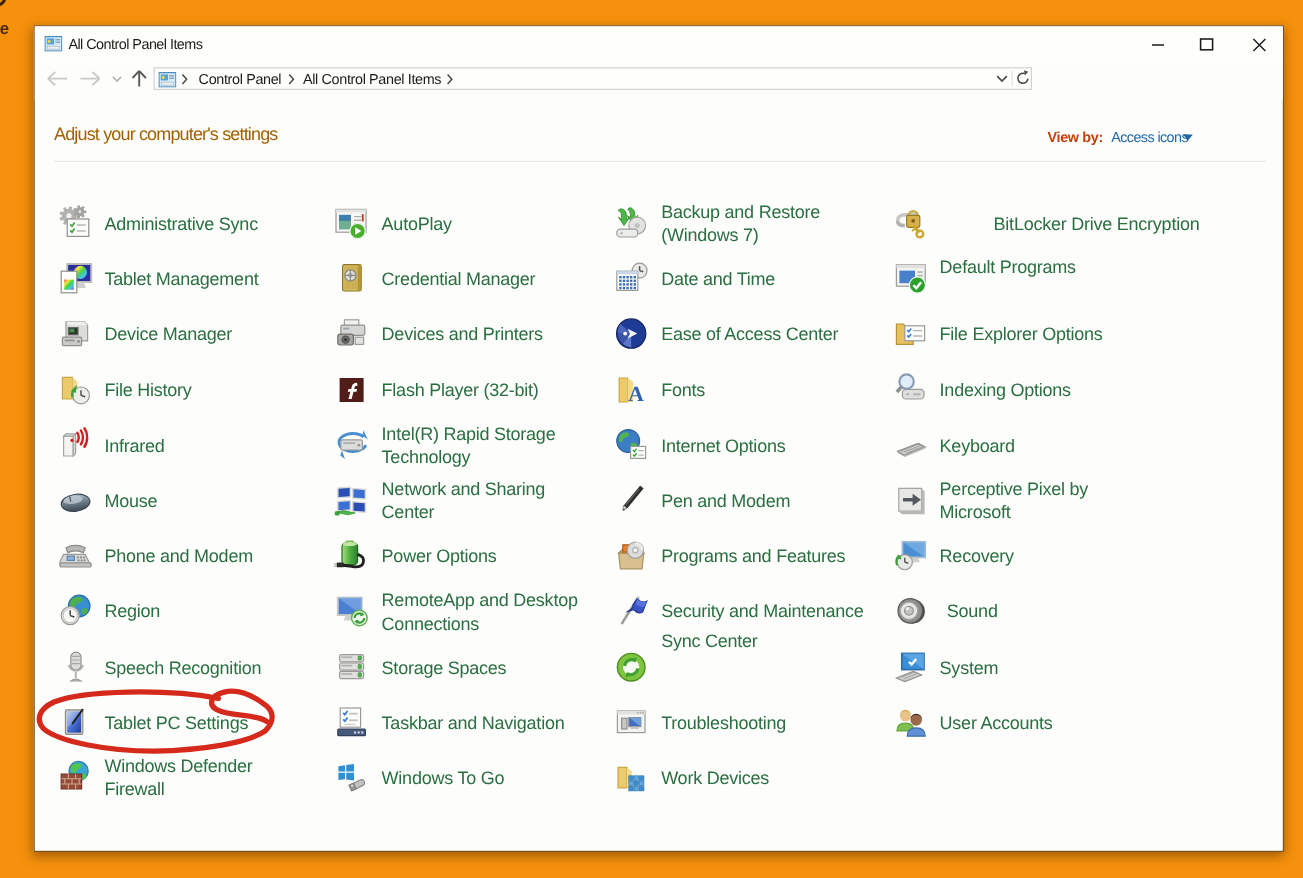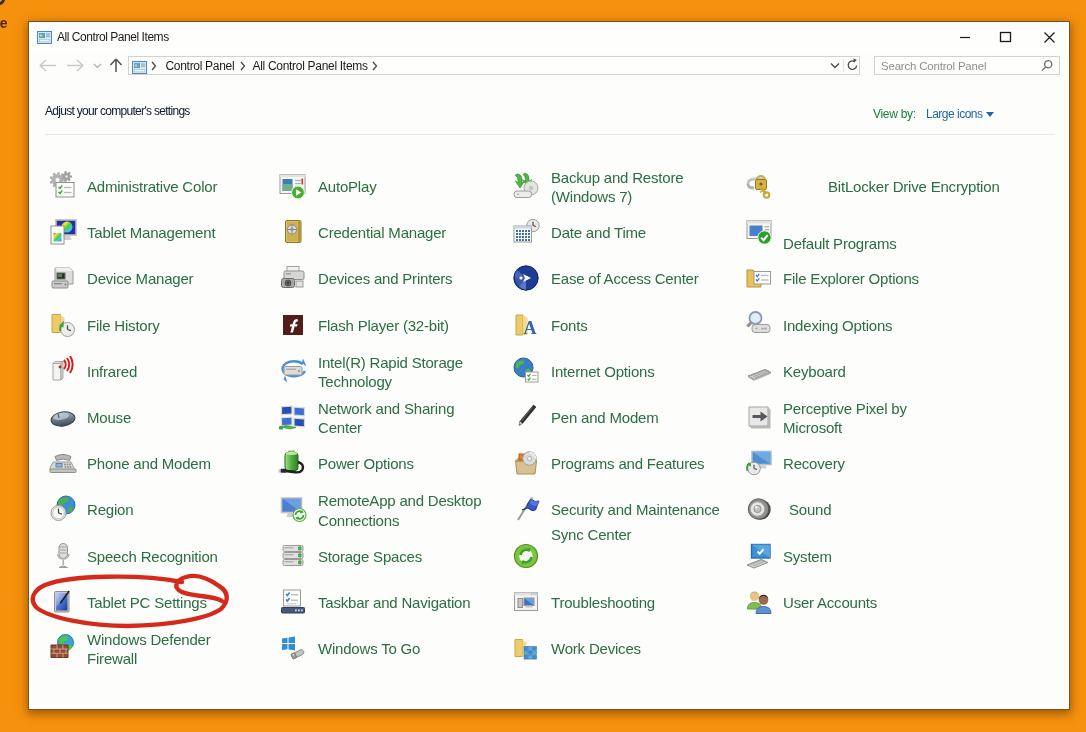--- a/index.html
+++ b/index.html
@@ -14,22 +14,22 @@
 
 #toolbar{position:absolute;left:0;top:31px;width:100%;height:30px;background:#fdfdfb;}
 .navsvg{position:absolute;top:0;}
 #addr{position:absolute;left:98.5px;top:3px;width:730px;height:17px;border:1px solid #d2d2d0;background:#fefefc;}
 #addricon{position:absolute;left:3px;top:2.5px;}
 .crumb{position:absolute;top:2px;font-size:12px;color:#1b1b1b;letter-spacing:-0.3px;white-space:nowrap;}
 #addrdivider{position:absolute;right:15px;top:2px;bottom:2px;width:1px;background:#e2e2e0;}
 #search{position:absolute;left:845px;top:3px;width:184px;height:17px;border:1px solid #d2d2d0;background:#fefefc;}
 #searchtext{position:absolute;left:6px;top:3px;font-size:11.5px;color:#8f8f8d;letter-spacing:-0.2px;}
 
-#heading{position:absolute;left:16px;top:82px;font-size:12px;color:#0f172a;letter-spacing:-0.7px;}
-#viewby{position:absolute;left:844px;top:85px;font-size:12px;color:#15803d;letter-spacing:-0.3px;}
+#heading{position:absolute;left:16px;top:82px;font-size:15px;color:#a16207;letter-spacing:-0.7px;}
+#viewby{position:absolute;left:844px;top:85px;font-size:12px;color:#c2410c;letter-spacing:-0.3px;font-weight:bold;}
 #largeicons{position:absolute;left:897px;top:85px;font-size:12px;color:#2166a5;letter-spacing:-0.5px;}
 #caret{position:absolute;left:957px;top:90px;width:0;height:0;border-left:4.5px solid transparent;
  border-right:4.5px solid transparent;border-top:5px solid #2166a5;}
 #hsep{position:absolute;left:16px;right:14px;top:112px;height:1px;background:#e9e8e4;}
 
 .icon{position:absolute;width:30px;height:30px;}
 .lbl{position:absolute;font-size:15px;color:#2a6e41;letter-spacing:-0.2px;line-height:19.3px;
  white-space:nowrap;transform:translateY(calc(-50% + 1px));}
 #redpen{position:absolute;left:0;top:0;width:1086px;height:732px;pointer-events:none;}
 </style></head><body>
@@ -87,31 +87,24 @@
         </svg>
       <div id="addrdivider"></div>
       <svg style="position:absolute;right:16px;top:0" width="16" height="17">
           <path d="M4 6.5 l4 4 4-4" stroke="#4a4a48" stroke-width="1.4" fill="none"></path>
         </svg>
       <svg style="position:absolute;right:0px;top:0" width="15" height="17">
           <path d="M10.6 4.6 a4.2 4.2 0 1 0 2 3.9" fill="none" stroke="#4a4a48" stroke-width="1.3"></path>
           <path d="M9.3 1.6 l3.6 1.2 -2.6 2.8 z" fill="#4a4a48"></path>
         </svg>
     </div>
-    <div id="search">
-      <div id="searchtext">Search Control Panel</div>
-      <svg style="position:absolute;right:5px;top:2px" width="14" height="14">
-          <circle cx="8.2" cy="5.3" r="3.6" fill="none" stroke="#6f6f6d" stroke-width="1.3"></circle>
-          <line x1="5.6" y1="8" x2="2" y2="11.6" stroke="#6f6f6d" stroke-width="1.3"></line>
-        </svg>
-    </div>
   </div>
   <div id="heading">Adjust your computer's settings</div>
   <div id="viewby">View by:</div>
-  <div id="largeicons">Large icons</div>
+  <div id="largeicons">Access icons</div>
   <div id="caret"></div>
   <div id="hsep"></div>
 </div>
 <div class="icon" style="left:48px;top:171px"><svg width="30" height="30" viewBox="0 0 30 30">
       <circle cx="9.5" cy="9" r="6.0" fill="#b2b2b0"></circle>
       <rect x="14.8" y="7.7" width="2.6" height="2.6" fill="#b2b2b0" transform="rotate(0 16.1 9.0)"></rect>
       <rect x="13.3" y="11.9" width="2.6" height="2.6" fill="#b2b2b0" transform="rotate(40 14.6 13.2)"></rect>
       <rect x="9.3" y="14.2" width="2.6" height="2.6" fill="#b2b2b0" transform="rotate(80 10.6 15.5)"></rect>
       <rect x="4.9" y="13.4" width="2.6" height="2.6" fill="#b2b2b0" transform="rotate(120 6.2 14.7)"></rect>
       <rect x="2.0" y="10.0" width="2.6" height="2.6" fill="#b2b2b0" transform="rotate(160 3.3 11.3)"></rect>
@@ -128,21 +121,21 @@
       <rect x="13.4" y="2.5" width="2.2" height="2.2" fill="#a2a2a0" transform="rotate(206 14.5 3.6)"></rect>
       <rect x="16.4" y="0.1" width="2.2" height="2.2" fill="#a2a2a0" transform="rotate(257 17.5 1.2)"></rect>
       <rect x="20.1" y="1.0" width="2.2" height="2.2" fill="#a2a2a0" transform="rotate(309 21.2 2.1)"></rect>
       <circle cx="18.5" cy="5.5" r="1.2" fill="#e8e8e6"></circle>
       <rect x="8" y="11.5" width="18" height="14.5" fill="#fbfbf9" stroke="#8f8f8d"></rect>
       <path d="M10.5 16 l1.5 1.5 2.2-3" stroke="#3ca33c" stroke-width="1.4" fill="none"></path>
       <path d="M10.5 21 l1.5 1.5 2.2-3" stroke="#3ca33c" stroke-width="1.4" fill="none"></path>
       <line x1="16" y1="16.5" x2="23.5" y2="16.5" stroke="#b9b9b7" stroke-width="1.3"></line>
       <line x1="16" y1="21.5" x2="23.5" y2="21.5" stroke="#b9b9b7" stroke-width="1.3"></line>
     </svg></div>
-<div class="lbl" style="left:87px;top:186.0px">Administrative Color</div>
+<div class="lbl" style="left:87px;top:186.0px">Administrative Sync</div>
 <div class="icon" style="left:278px;top:171px"><svg width="30" height="30" viewBox="0 0 30 30">
       <rect x="2" y="3.5" width="25" height="19" fill="#f7f7f5" stroke="#9a9a98"></rect>
       <rect x="2" y="3.5" width="25" height="2.5" fill="#e3e3e1"></rect>
       <rect x="4.5" y="8" width="10" height="12" fill="#3e7fae"></rect>
       <rect x="4.5" y="13" width="10" height="7" fill="#6fae8e"></rect>
       <line x1="17" y1="9.5" x2="23" y2="9.5" stroke="#b0b0ae" stroke-width="1.2"></line>
       <line x1="17" y1="12.5" x2="23" y2="12.5" stroke="#b0b0ae" stroke-width="1.2"></line>
       <line x1="17" y1="15.5" x2="22" y2="15.5" stroke="#b0b0ae" stroke-width="1.2"></line>
       <rect x="23.5" y="7.5" width="1.6" height="6" fill="#c0392b"></rect>
       <circle cx="20" cy="21.5" r="6.4" fill="#4cae30" stroke="#e8f4e0" stroke-width="1"></circle>
@@ -226,21 +219,21 @@
 <div class="lbl" style="left:551px;top:232.2px">Date and Time</div>
 <div class="icon" style="left:744px;top:217px"><svg width="30" height="30" viewBox="0 0 30 30">
       <rect x="3" y="3.5" width="24" height="18" fill="#f4f4f2" stroke="#9a9a98"></rect>
       <rect x="3" y="3.5" width="24" height="3" fill="#e1e1df"></rect>
       <rect x="5.5" y="8.5" width="13" height="10.5" fill="#4a7fc9"></rect>
       <rect x="20.5" y="9" width="4.5" height="1.4" fill="#b5b5b3"></rect>
       <rect x="20.5" y="12" width="4.5" height="1.4" fill="#b5b5b3"></rect>
       <circle cx="20.5" cy="20.5" r="6.7" fill="#2ca02c" stroke="#eef6ea" stroke-width="1"></circle>
       <path d="M17.2 20.6 l2.4 2.6 4-5" stroke="#fff" stroke-width="2" fill="none"></path>
     </svg></div>
-<div class="lbl" style="left:783px;top:243px">Default Programs</div>
+<div class="lbl" style="left:783px;top:222px">Default Programs</div>
 <div class="icon" style="left:48px;top:263px"><svg width="30" height="30" viewBox="0 0 30 30">
       <path d="M7 5 l15 0 3 3 0 13 -15 0 -3-3 z" fill="#dcdcda" stroke="#9a9a98"></path>
       <path d="M22 5 l3 3 -15 0 -3-3 z" fill="#efefed"></path>
       <rect x="9" y="10" width="8" height="6" fill="#2a332a" stroke="#6a6a68"></rect>
       <rect x="10" y="11" width="4" height="3" fill="#4a8f4a"></rect>
       <rect x="4" y="18" width="16" height="7" rx="1" fill="#cacac8" stroke="#8f8f8d"></rect>
       <rect x="6" y="20" width="8" height="1.4" fill="#8f8f8d"></rect>
       <circle cx="17.5" cy="21.5" r="1" fill="#7c7c7a"></circle>
     </svg></div>
 <div class="lbl" style="left:87px;top:278.4px">Device Manager</div>

